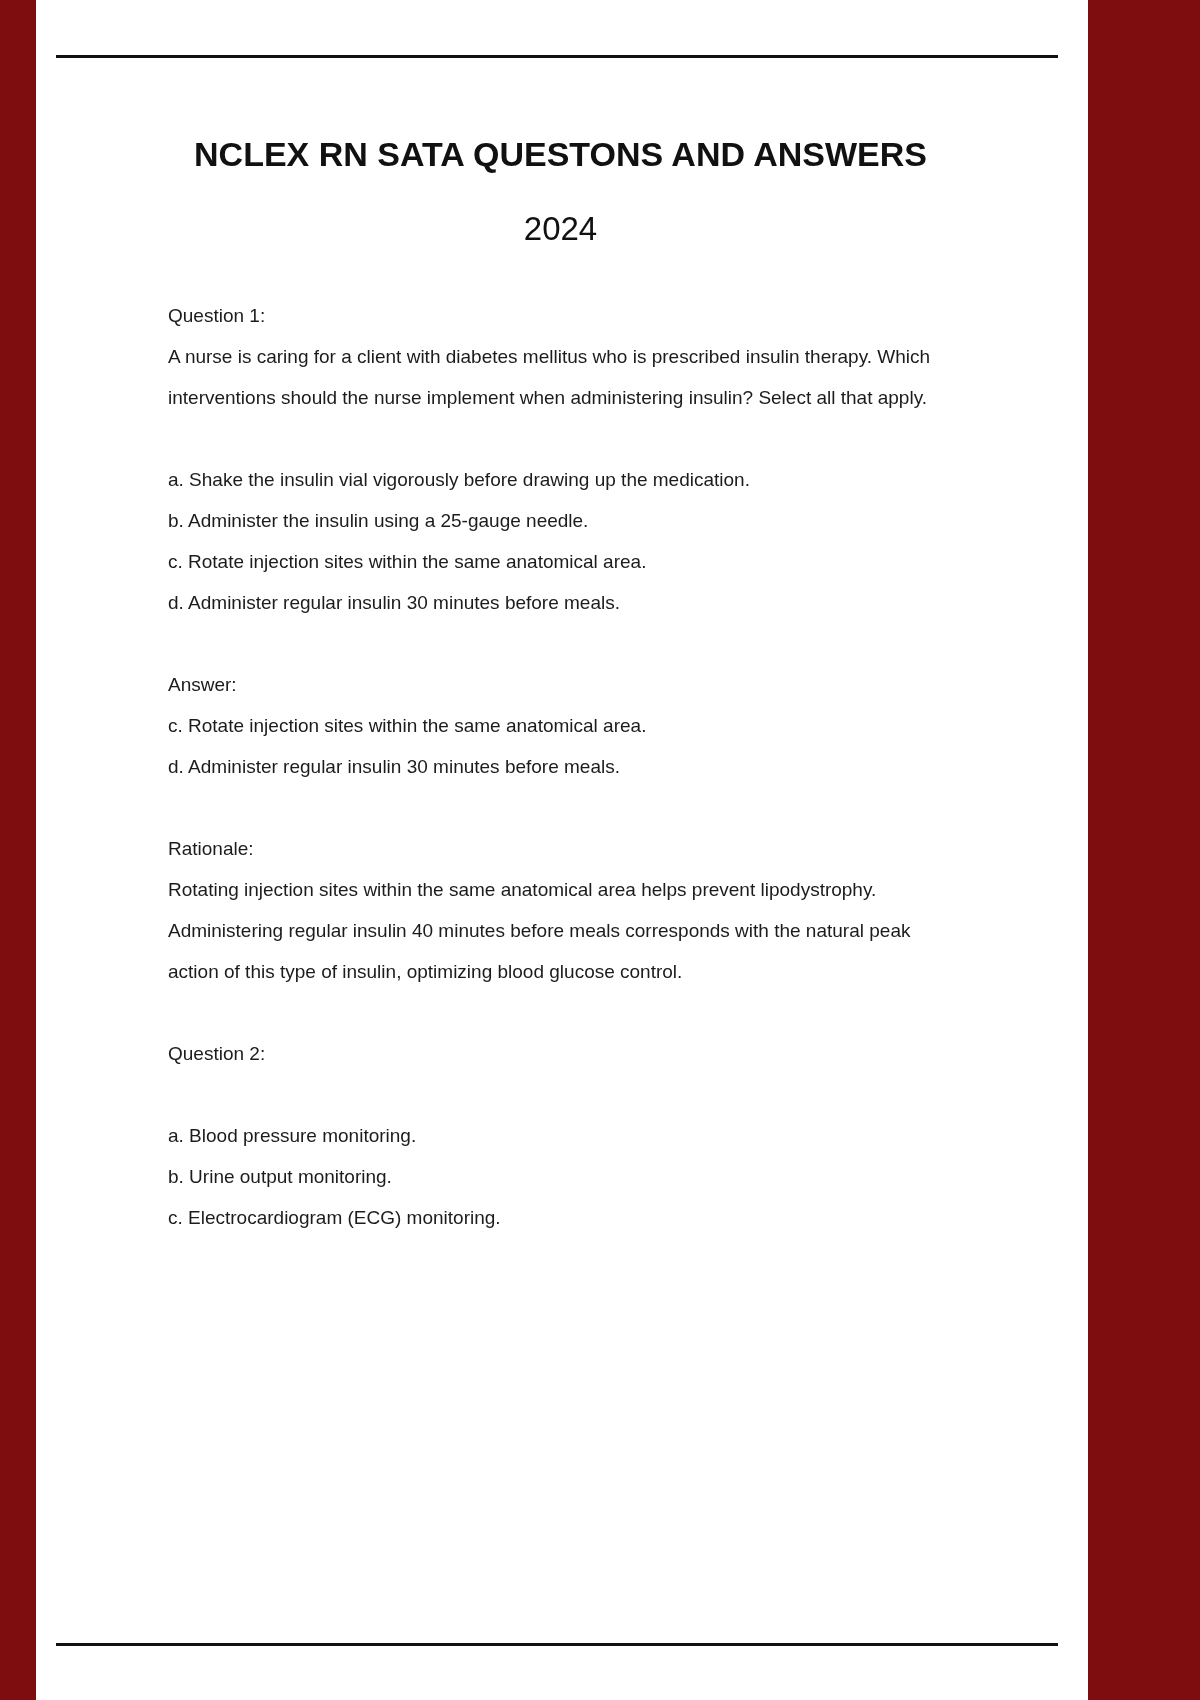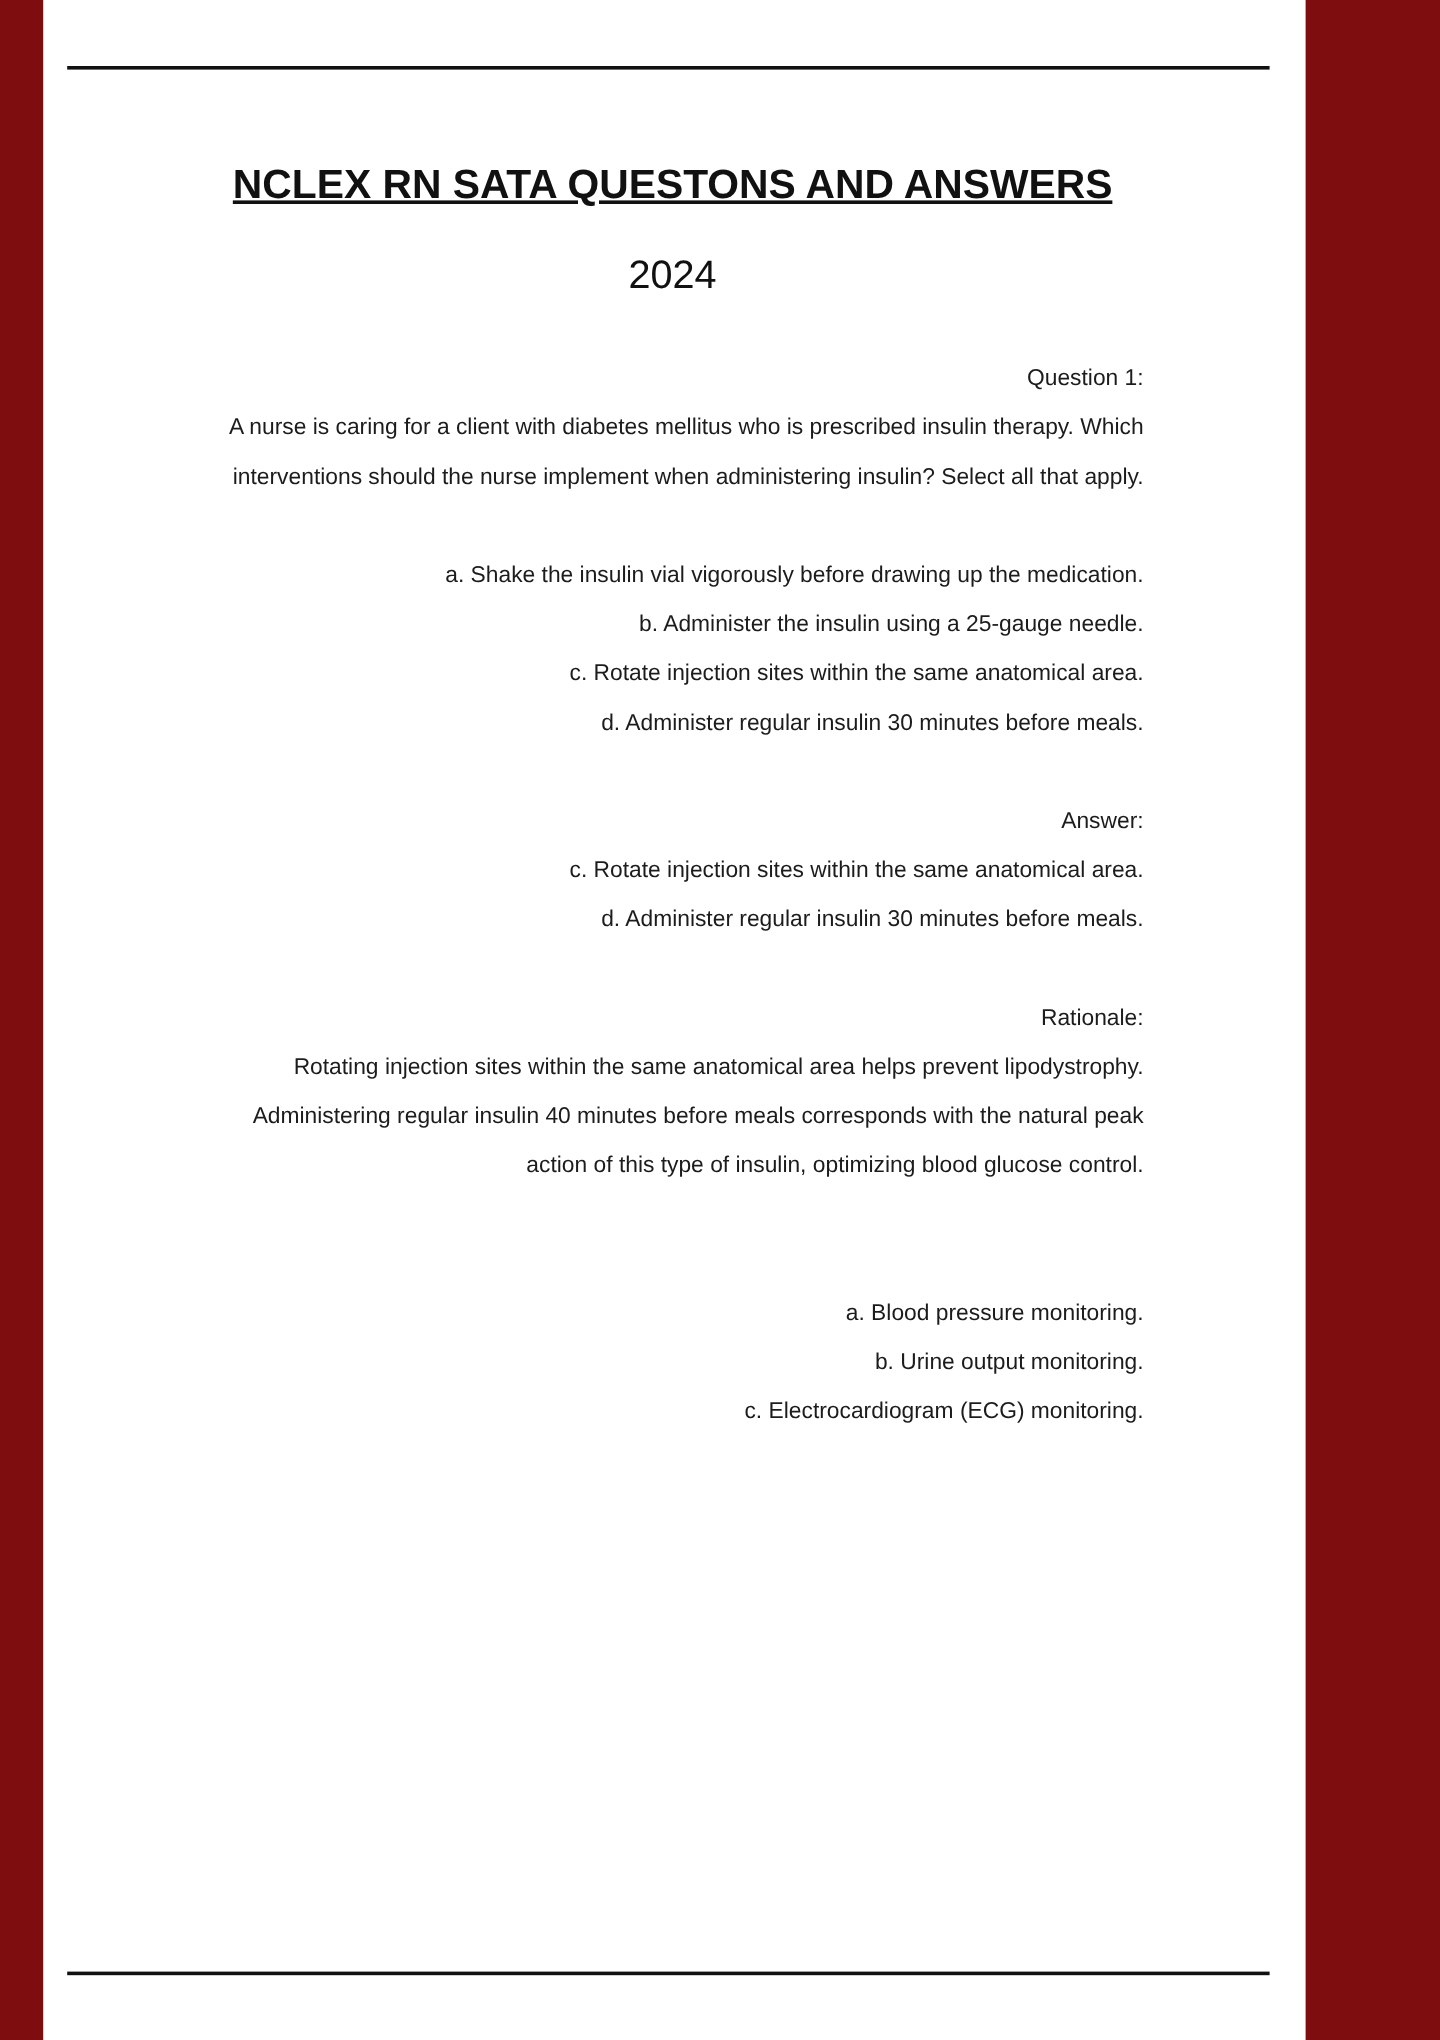--- a/index.html
+++ b/index.html
@@ -46,35 +46,34 @@
     width: 785px;
     color: #1c1c1c;
   }
   .block { margin: 0; }
   .block.title {
     font-size: 34px;
     font-weight: bold;
     text-align: center;
     line-height: 42px;
     color: #111111;
-    text-decoration: underline;
   }
   .block.subtitle {
     font-size: 33px;
     font-weight: normal;
     text-align: center;
     line-height: 40px;
     margin-top: 34px;
     margin-bottom: 46px;
     color: #111111;
   }
   .block.paragraph {
     font-size: 19px;
     line-height: 41px;
-    text-align: right;
+    text-align: left;
   }
   .block.spacer {
     height: 41px;
   }
 </style>
 </head>
 <body>
 
 <div class="side-bar left"></div>
 <div class="side-bar right"></div>
@@ -92,19 +91,20 @@
       <div class="block paragraph">c. Rotate injection sites within the same anatomical area.</div>
       <div class="block paragraph">d. Administer regular insulin 30 minutes before meals.</div>
       <div class="block spacer"></div>
       <div class="block paragraph">Answer:</div>
       <div class="block paragraph">c. Rotate injection sites within the same anatomical area.</div>
       <div class="block paragraph">d. Administer regular insulin 30 minutes before meals.</div>
       <div class="block spacer"></div>
       <div class="block paragraph">Rationale:</div>
       <div class="block paragraph">Rotating injection sites within the same anatomical area helps prevent lipodystrophy. Administering regular insulin 40 minutes before meals corresponds with the natural peak action of this type of insulin, optimizing blood glucose control.</div>
       <div class="block spacer"></div>
+      <div class="block paragraph">Question 2:</div>
       <div class="block spacer"></div>
       <div class="block paragraph">a. Blood pressure monitoring.</div>
       <div class="block paragraph">b. Urine output monitoring.</div>
       <div class="block paragraph">c. Electrocardiogram (ECG) monitoring.</div>
     </div>
   <div class="rule bottom"></div>
 </div>
 
 </body></html>

